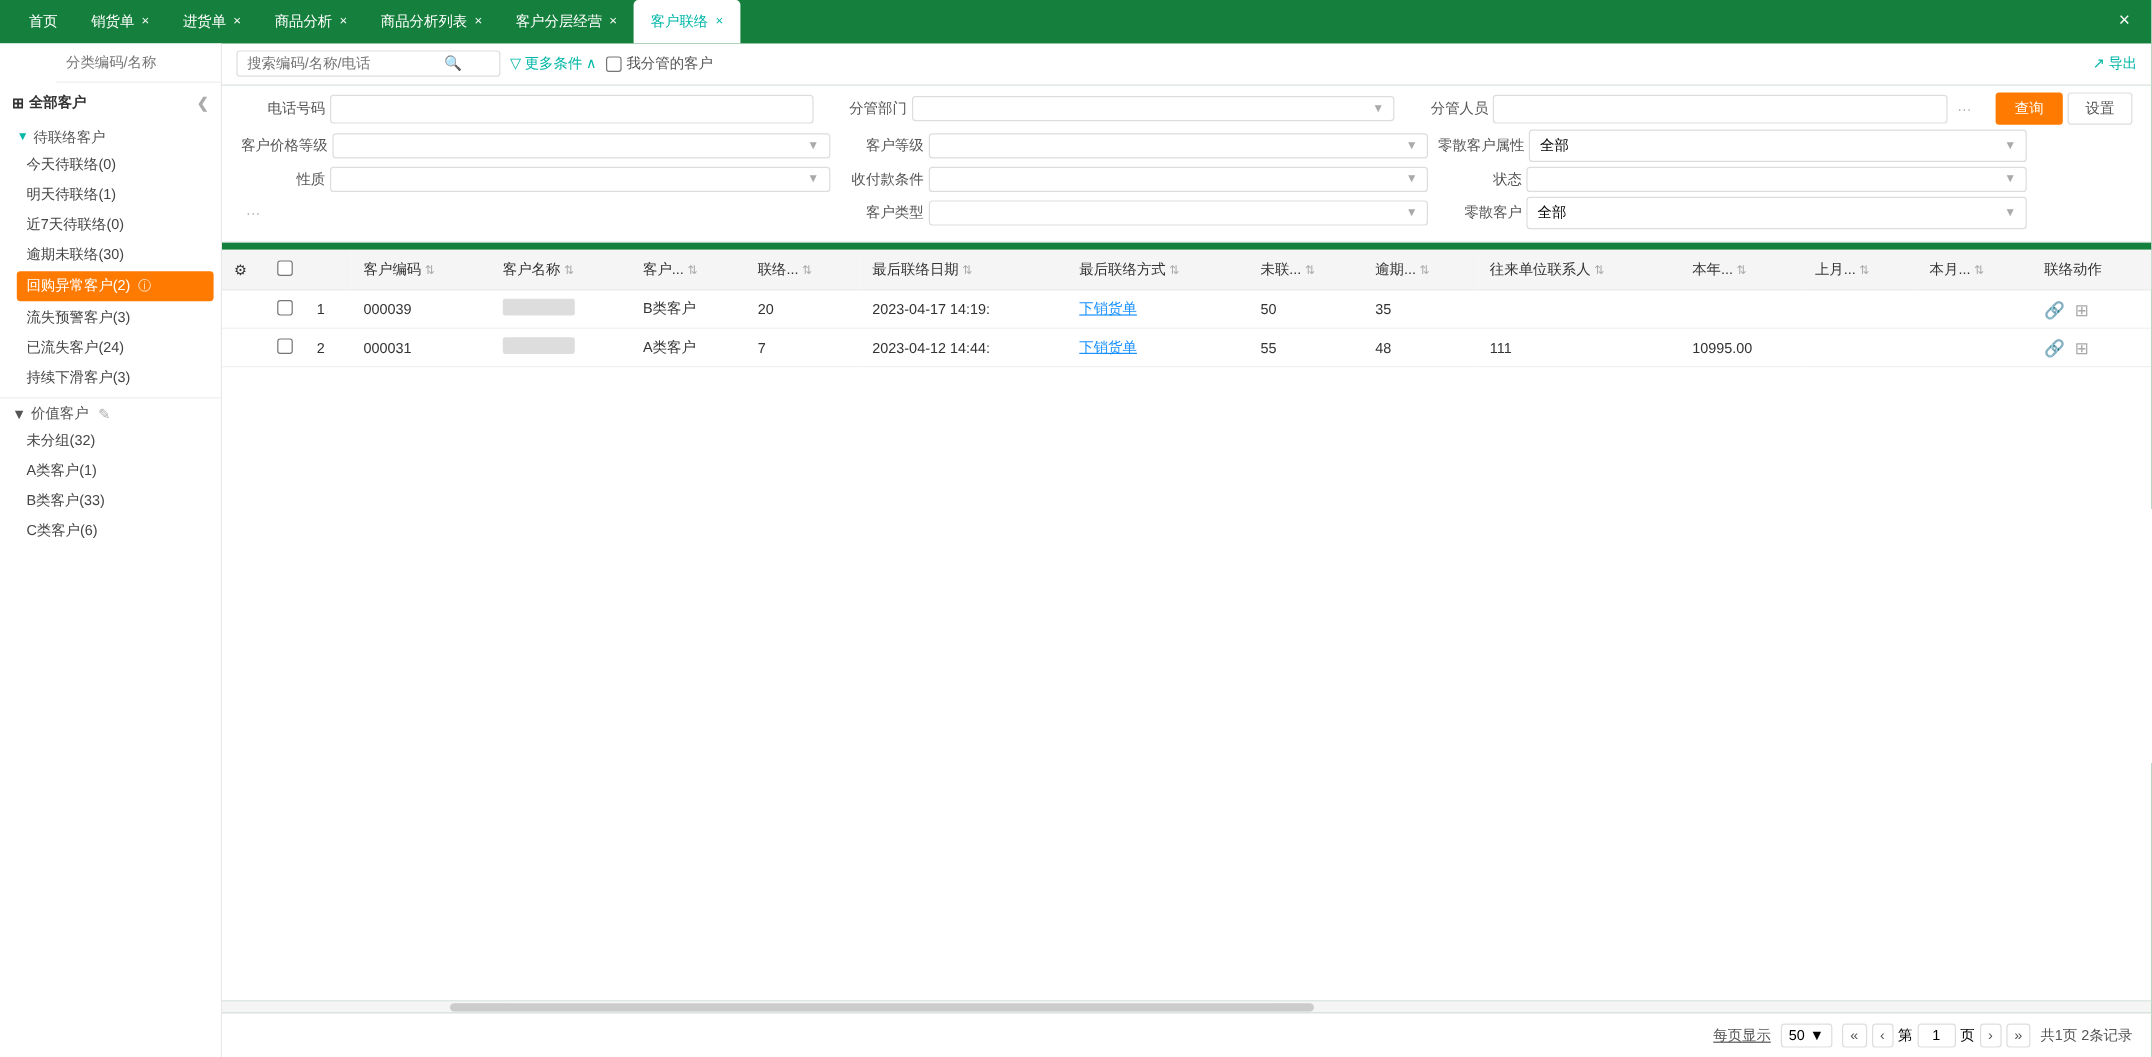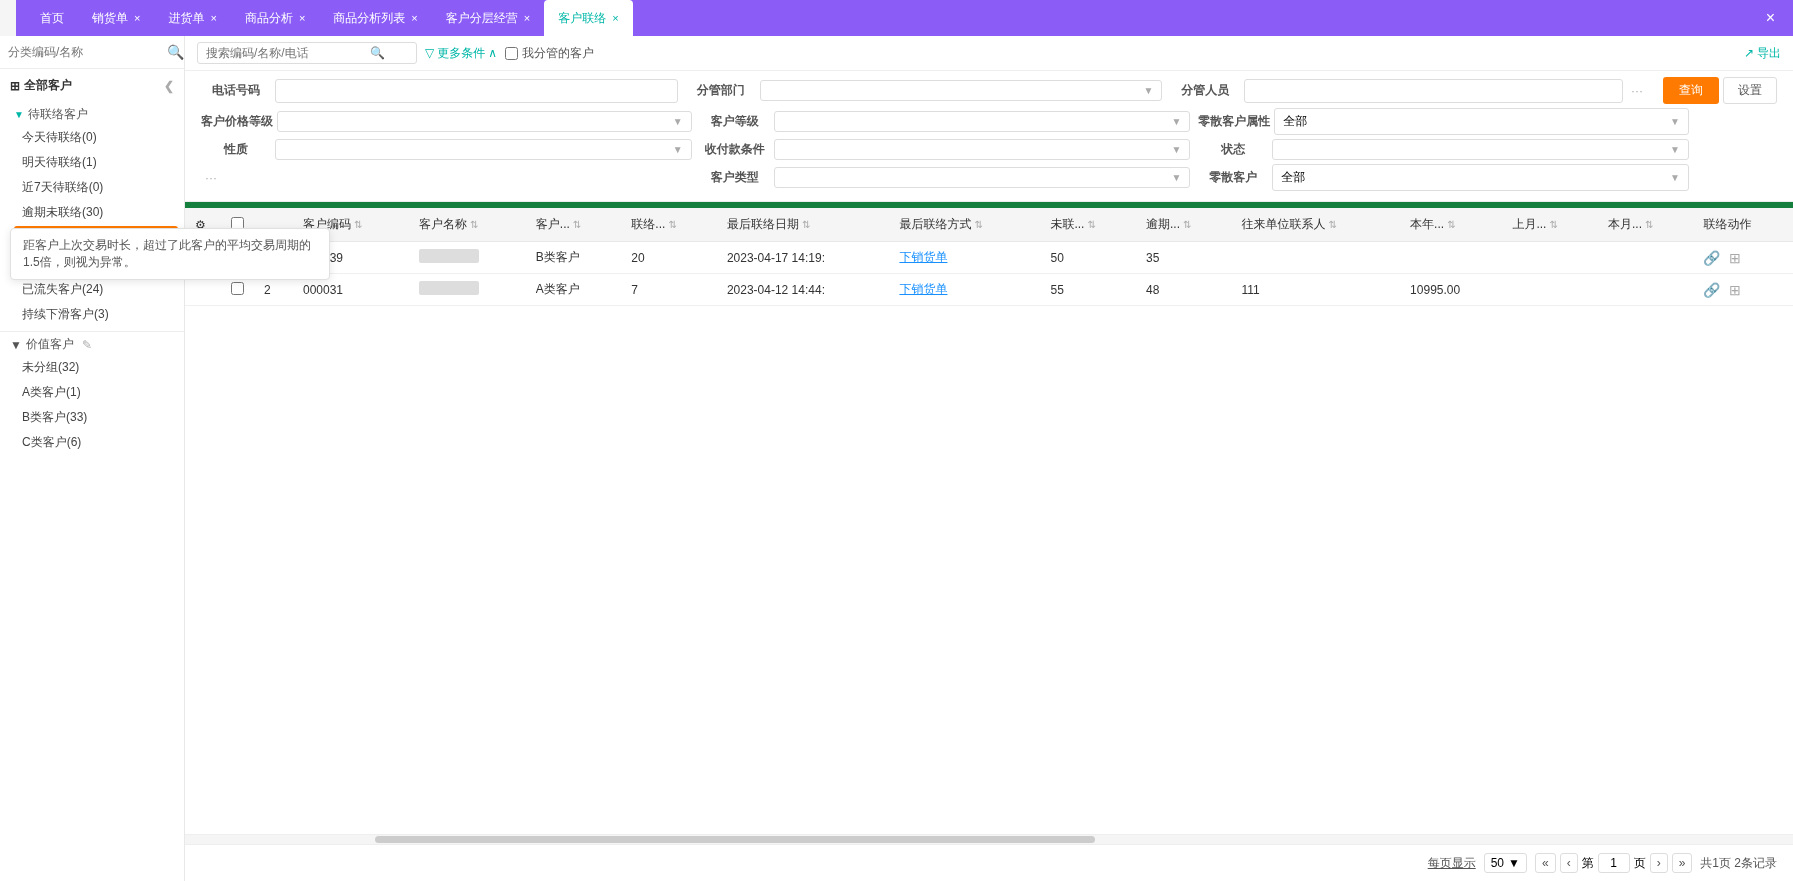--- a/index.html
+++ b/index.html
@@ -1,23 +1,22 @@
 <!DOCTYPE html>
 <html><head>
   <meta charset="utf-8">
   <style>
     * { box-sizing: border-box; margin: 0; padding: 0; font-family: 'Microsoft YaHei', Arial, sans-serif; font-size: 12px; }
     body { background: #f5f5f5; width: 1793px; height: 881px; overflow: hidden; }
 
     
     .top-nav {
       display: flex; align-items: center;
-      background: #8b5cf6; height: 36px; padding: 4px 10px;
+      background: #15803d; height: 36px; padding: 4px 10px;
       position: relative;
-      margin-left: 16px;
     }
     .top-nav .nav-item {
       color: #fff; padding: 0 14px; height: 36px; line-height: 36px;
       cursor: pointer; font-size: 13px; display: flex; align-items: center; gap: 4px;
       white-space: nowrap;
     }
     .top-nav .nav-item.active {
       background: #fff; color: #00b7a8; border-radius: 4px 4px 0 0;
     }
     .top-nav .nav-item .close-x {
@@ -31,20 +30,21 @@
 
     
     .sidebar {
       width: 185px; min-width: 185px; background: #fff;
       border-right: 1px solid #e8e8e8; display: flex; flex-direction: column;
       overflow: hidden;
     }
     .sidebar-search {
       display: flex; padding: 8px 8px; border-bottom: 1px solid #eee;
       gap: 4px;
+      margin-left: 47px;
     }
     .sidebar-search input {
       flex: 1; border: none; outline: none; font-size: 12px; color: #333;
       background: transparent;
     }
     .sidebar-search .search-icon { color: #aaa; cursor: pointer; font-size: 14px; }
 
     .sidebar-section-header {
       display: flex; align-items: center; padding: 8px 10px;
       font-weight: bold; font-size: 12px; color: #333; gap: 4px;
@@ -116,21 +116,21 @@
     .advanced-filters {
       background: #fff; padding: 6px 16px 6px 16px;
       border-bottom: 1px solid #eee;
     }
     .filter-row {
       display: flex; align-items: center; gap: 8px; margin-bottom: 4px;
     }
     .filter-cell {
       display: flex; align-items: center; gap: 4px; flex: 1;
     }
-    .filter-label { color: #555; white-space: nowrap; min-width: 70px; text-align: center; font-weight: bold; }
+    .filter-label { color: #555; white-space: nowrap; min-width: 70px; text-align: right; }
     .filter-select {
       flex: 1; border: 1px solid #ddd; border-radius: 3px; padding: 4px 8px;
       display: flex; align-items: center; justify-content: space-between;
       cursor: pointer; background: #fff; min-width: 120px;
     }
     .filter-select .arrow { color: #aaa; font-size: 10px; }
     .filter-input {
       flex: 1; border: 1px solid #ddd; border-radius: 3px; padding: 4px 8px; min-width: 120px;
     }
     .filter-dots { color: #aaa; cursor: pointer; padding: 0 4px; }
@@ -252,23 +252,20 @@
     <div class="sidebar-group-label">
       <span class="tri">▼</span>
       <span>待联络客户</span>
     </div>
 
     <div class="sidebar-item">今天待联络(0)</div>
     <div class="sidebar-item">明天待联络(1)</div>
     <div class="sidebar-item">近7天待联络(0)</div>
     <div class="sidebar-item">逾期未联络(30)</div>
 
-    <div class="tooltip-box">
-      <span>距客户上次交易时长，超过了此客户的平均交易周期的1.5倍，则视为异常。</span>
-    </div>
 
     <div class="sidebar-item active-orange">
       <span>回购异常客户(2)</span>
       <span style="margin-left:3px;font-size:11px;opacity:0.8;">ⓘ</span>
     </div>
     <div class="sidebar-item">流失预警客户(3)</div>
     <div class="sidebar-item">已流失客户(24)</div>
     <div class="sidebar-item">持续下滑客户(3)</div>
 
     <div class="sidebar-group-label2">

